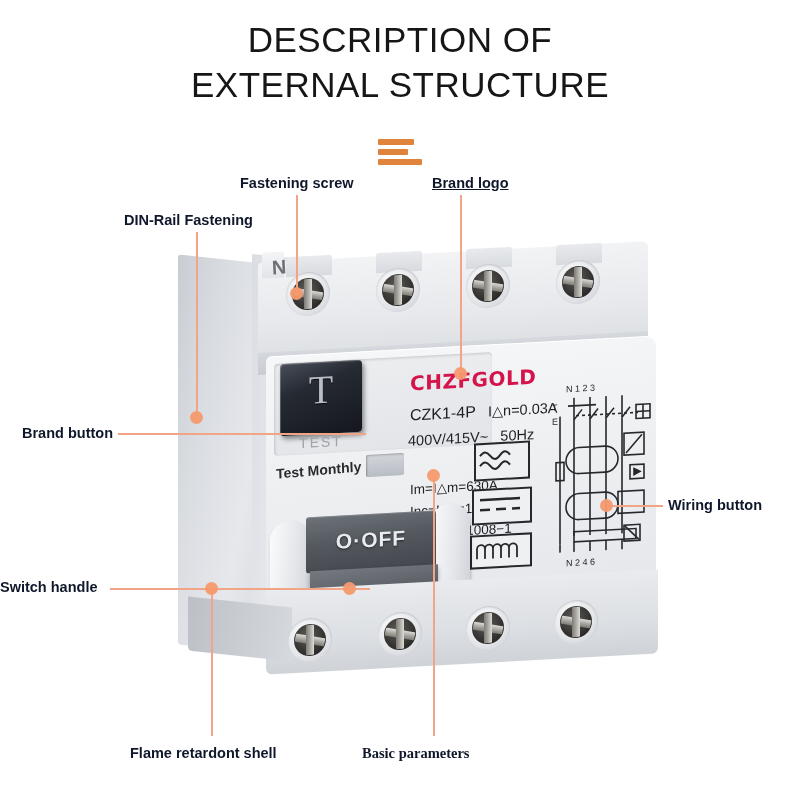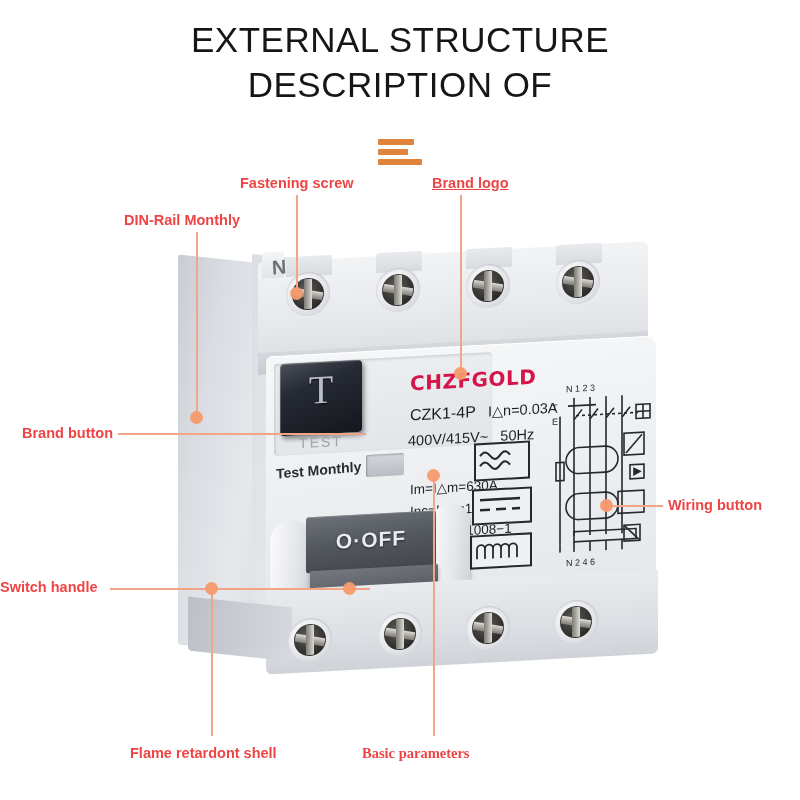--- a/index.html
+++ b/index.html
@@ -13,21 +13,21 @@
   #title .ln{display:block;}
 
   
   #logo-mark{position:absolute;left:378px;top:139px;width:46px;height:30px;}
   #logo-mark i{display:block;background:#e0833c;height:6px;border-radius:1px;margin-bottom:4px;}
   #logo-mark i:nth-child(1){width:36px;}
   #logo-mark i:nth-child(2){width:30px;}
   #logo-mark i:nth-child(3){width:44px;}
 
   
-  .lbl{position:absolute;font-size:14.5px;font-weight:700;color:#ef4444;white-space:nowrap;}
+  .lbl{position:absolute;font-size:14.5px;font-weight:700;color:#0f172a;white-space:nowrap;}
 
   
   .lead{position:absolute;background:#f2a486;}
   .lead.v{width:2px;}
   .lead.h{height:2px;}
   .dot{position:absolute;width:13px;height:13px;border-radius:50%;
        background:#f59a6e;opacity:.95;}
 
   
   #device{position:absolute;left:170px;top:250px;width:510px;height:430px;}
@@ -152,22 +152,22 @@
   #n-mark{position:absolute;left:102px;top:6px;font-size:20px;font-weight:700;
       color:#6e7176;transform:skewY(-3.1deg) rotate(-3deg);}
   .n-tab{position:absolute;left:92px;top:2px;width:22px;height:26px;
       background:linear-gradient(180deg,#f4f5f7,#e2e4e8);transform:skewY(-3.2deg);
       border-radius:2px 0 0 0;}
 </style>
 </head>
 <body>
 
 <div id="title">
+  <span class="ln">DESCRIPTION OF</span>
   <span class="ln">EXTERNAL STRUCTURE</span>
-  <span class="ln">DESCRIPTION OF</span>
 </div>
 
 <div id="logo-mark">
   <i></i>
   <i></i>
   <i></i>
 </div>
 
 <div id="device">
 
@@ -353,21 +353,21 @@
       </div>
     </div>
   <div class="screw" style="left:384px;top:350px;transform:skewY(-3.1deg);">
       <div class="well">
         <div class="m1"></div>
         <div class="m2"></div>
       </div>
     </div>
 </div>
 
-<div class="lbl" style="left:124px;top:212px;">DIN-Rail Monthly</div>
+<div class="lbl" style="left:124px;top:212px;">DIN-Rail Fastening</div>
 <div class="lead v" style="left:196px;top:232px;height:185px;"></div>
 <div class="dot" style="left:190px;top:411px;"></div>
 
 <div class="lbl" style="left:240px;top:175px;">Fastening screw</div>
 <div class="lead v" style="left:296px;top:195px;height:100px;"></div>
 <div class="dot" style="left:290px;top:287px;"></div>
 
 <div class="lbl" style="left:432px;top:175px;text-decoration:underline;">Brand logo</div>
 <div class="lead v" style="left:460px;top:195px;height:178px;"></div>
 <div class="dot" style="left:454px;top:367px;"></div>

